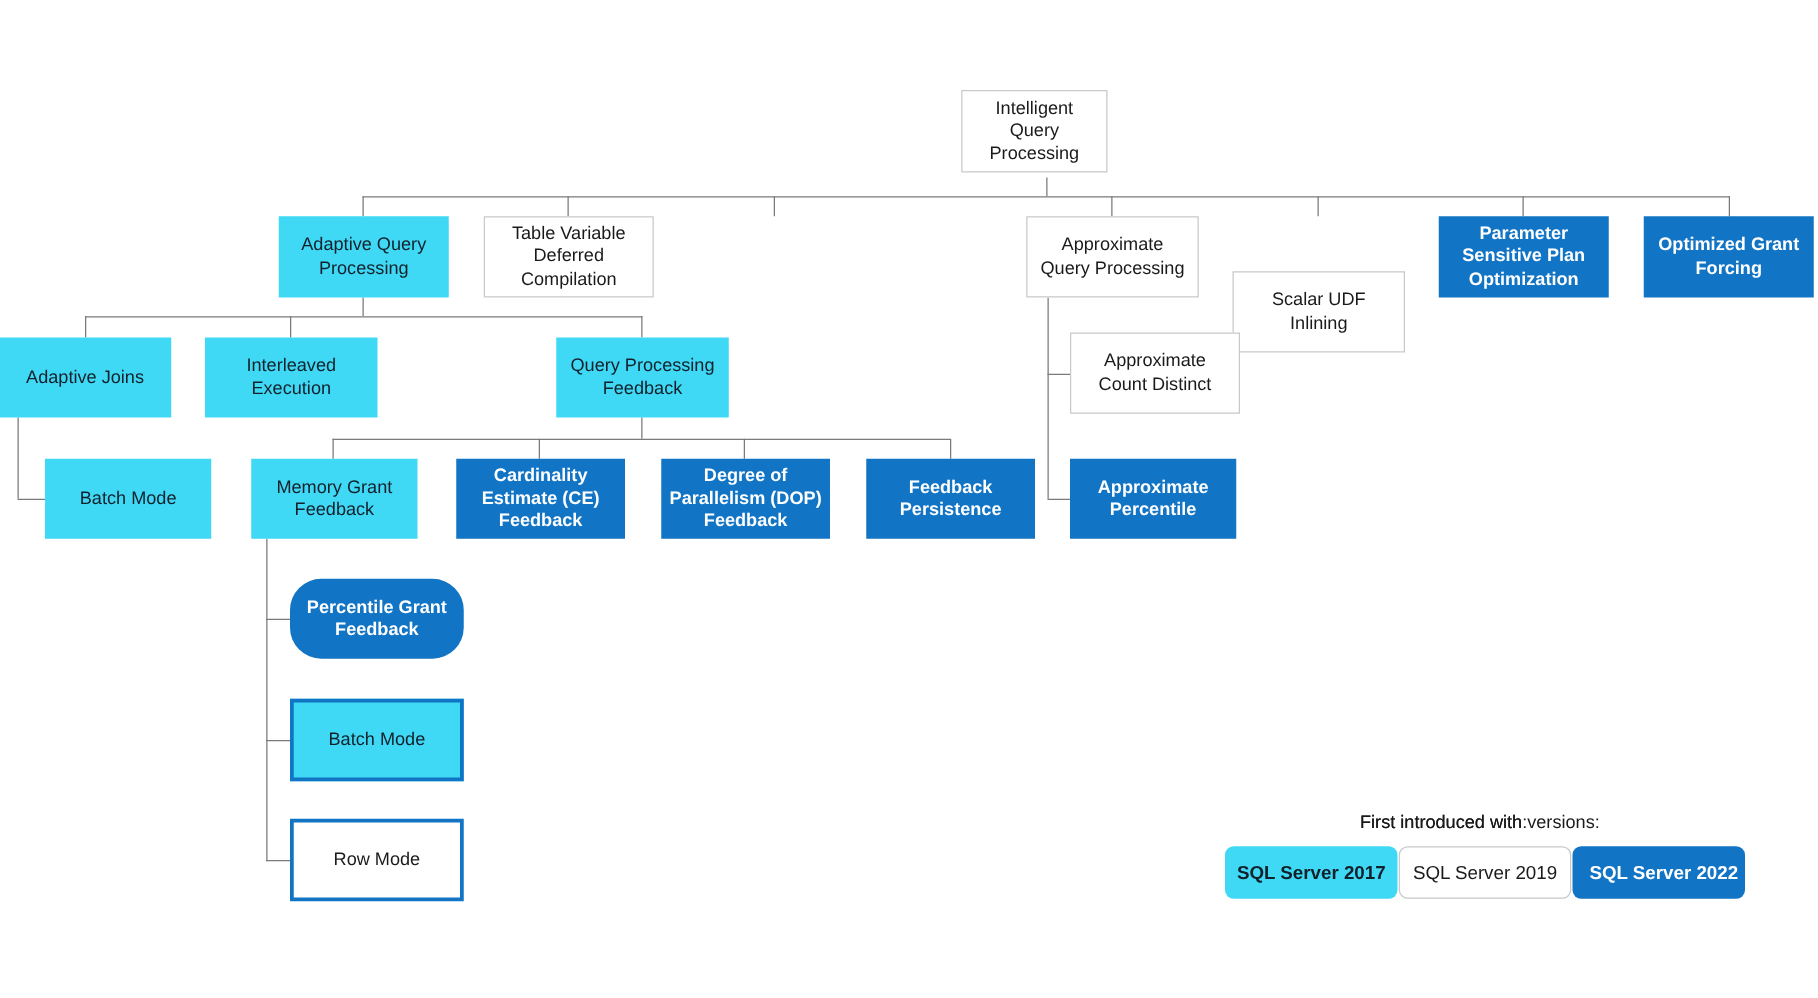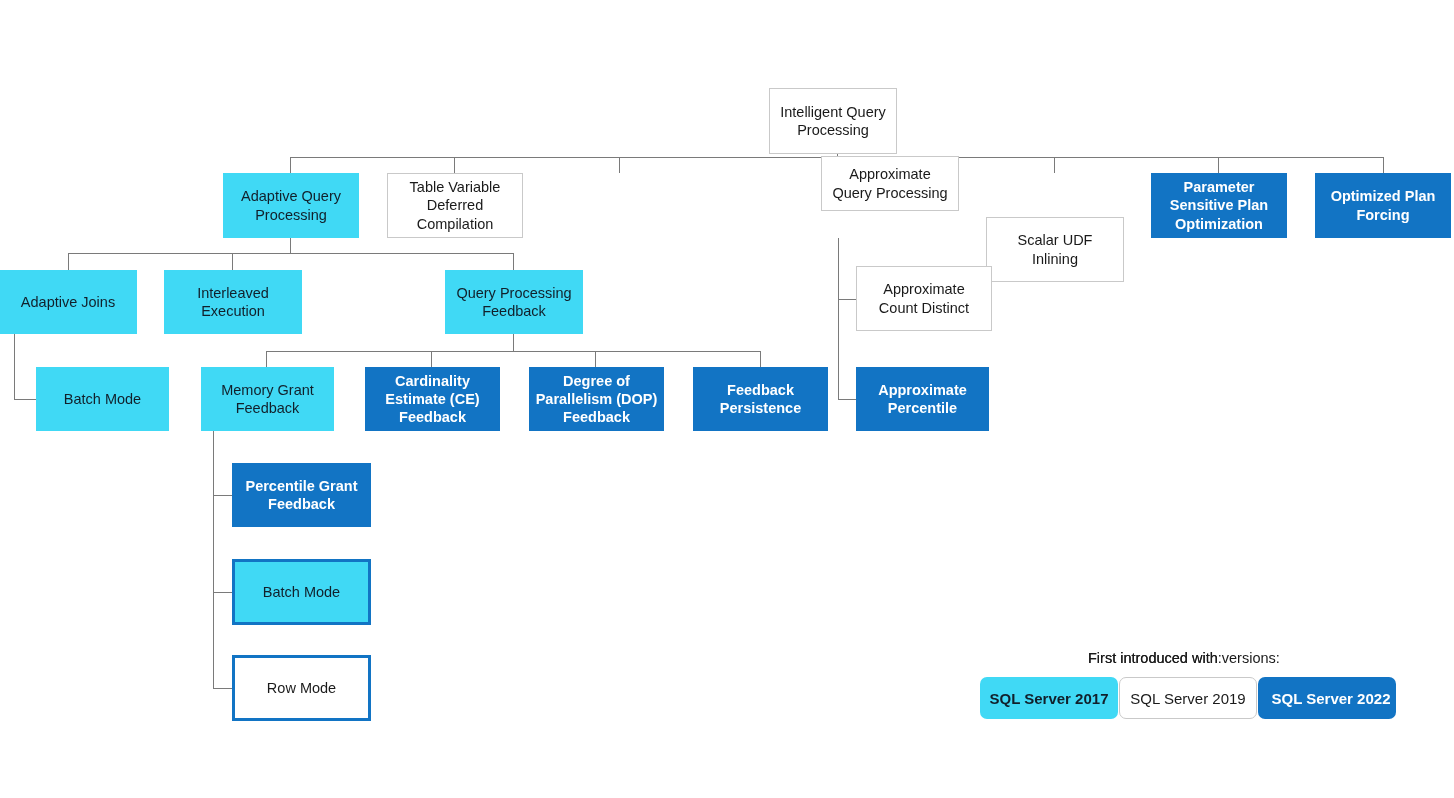--- a/index.html
+++ b/index.html
@@ -172,41 +172,41 @@
     <div class="line h" style="left:213px; top:592px; width:20px;"></div>
     <div class="line h" style="left:213px; top:688px; width:20px;"></div>
   </div>
 
   <div>
     <div class="line v" style="left:838px; top:238px; height:161px;"></div>
     <div class="line h" style="left:838px; top:299px; width:19px;"></div>
     <div class="line h" style="left:838px; top:399px; width:21px;"></div>
   </div>
 
-  <div class="node n-2019" style="left:769px; top:88px; width:128px; height:66px;">
+  <div class="node n-2019" style="left:769px; top:72px; width:117px; height:66px;">
     <span>Intelligent Query Processing</span>
   </div>
 
   <div class="node n-2017" style="left:223px; top:173px; width:136px; height:65px;">
     <span>Adaptive Query Processing</span>
   </div>
   <div class="node n-2019" style="left:387px; top:173px; width:136px; height:65px;">
     <span>Table Variable Deferred Compilation</span>
   </div>
-  <div class="node n-2019" style="left:821px; top:156px; width:138px; height:55px;">
+  <div class="node n-2019" style="left:821px; top:173px; width:138px; height:65px;">
     <span>Approximate Query Processing</span>
   </div>
   <div class="node n-2019" style="left:986px; top:173px; width:138px; height:65px;margin-top:44px;">
     <span>Scalar UDF Inlining</span>
   </div>
   <div class="node n-2022" style="left:1151px; top:173px; width:136px; height:65px;">
     <span>Parameter Sensitive Plan Optimization</span>
   </div>
   <div class="node n-2022" style="left:1315px; top:173px; width:136px; height:65px;">
-    <span>Optimized Plan Forcing</span>
+    <span>Optimized Grant Forcing</span>
   </div>
 
   <div class="node n-2017" style="left:-1px; top:270px; width:138px; height:64px;">
     <span>Adaptive Joins</span>
   </div>
   <div class="node n-2017" style="left:445px; top:270px; width:138px; height:64px;">
     <span>Query Processing Feedback</span>
   </div>
   <div class="node n-2017" style="left:164px; top:270px; width:138px; height:64px;">
     <span>Interleaved Execution</span>
@@ -227,21 +227,21 @@
   <div class="node n-2022" style="left:529px; top:367px; width:135px; height:64px;">
     <span>Degree of Parallelism (DOP) Feedback</span>
   </div>
   <div class="node n-2022" style="left:693px; top:367px; width:135px; height:64px;">
     <span>Feedback Persistence</span>
   </div>
   <div class="node n-2022" style="left:856px; top:367px; width:133px; height:64px;">
     <span>Approximate Percentile</span>
   </div>
 
-  <div class="node n-2022" style="left:232px; top:463px; width:139px; height:64px;">
+  <div class="node n-2022" style="left:232px; top:463px; width:139px; height:64px;border-radius:25px;">
     <span>Percentile Grant Feedback</span>
   </div>
   <div class="node n-2017-outlined" style="left:232px; top:559px; width:139px; height:66px;">
     <span>Batch Mode</span>
   </div>
   <div class="node n-2019-outlined" style="left:232px; top:655px; width:139px; height:66px;">
     <span>Row Mode</span>
   </div>
 
   <div id="legend" style="left:980px; top:650px; width:440px; height:80px;">

